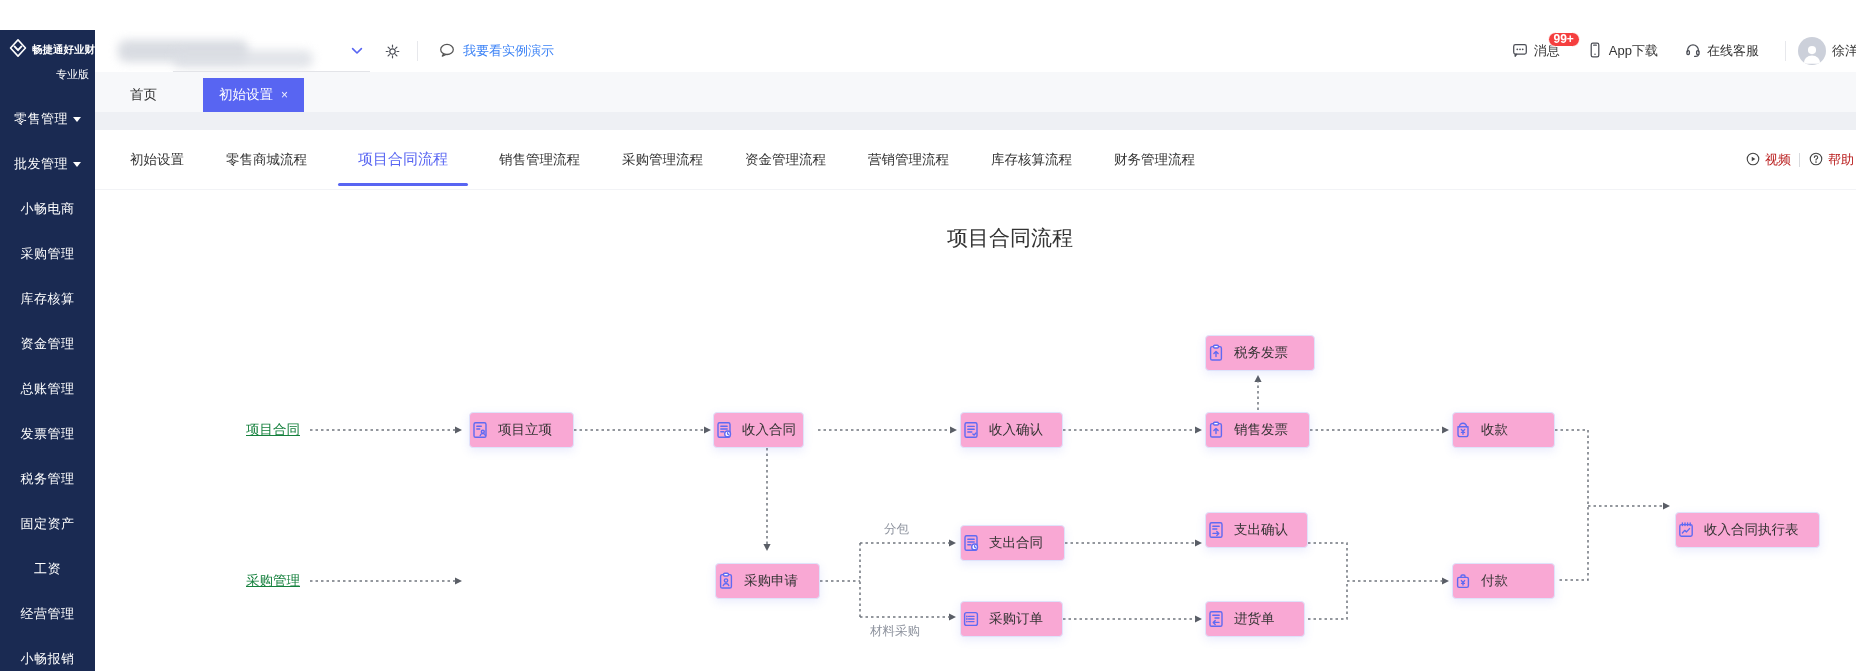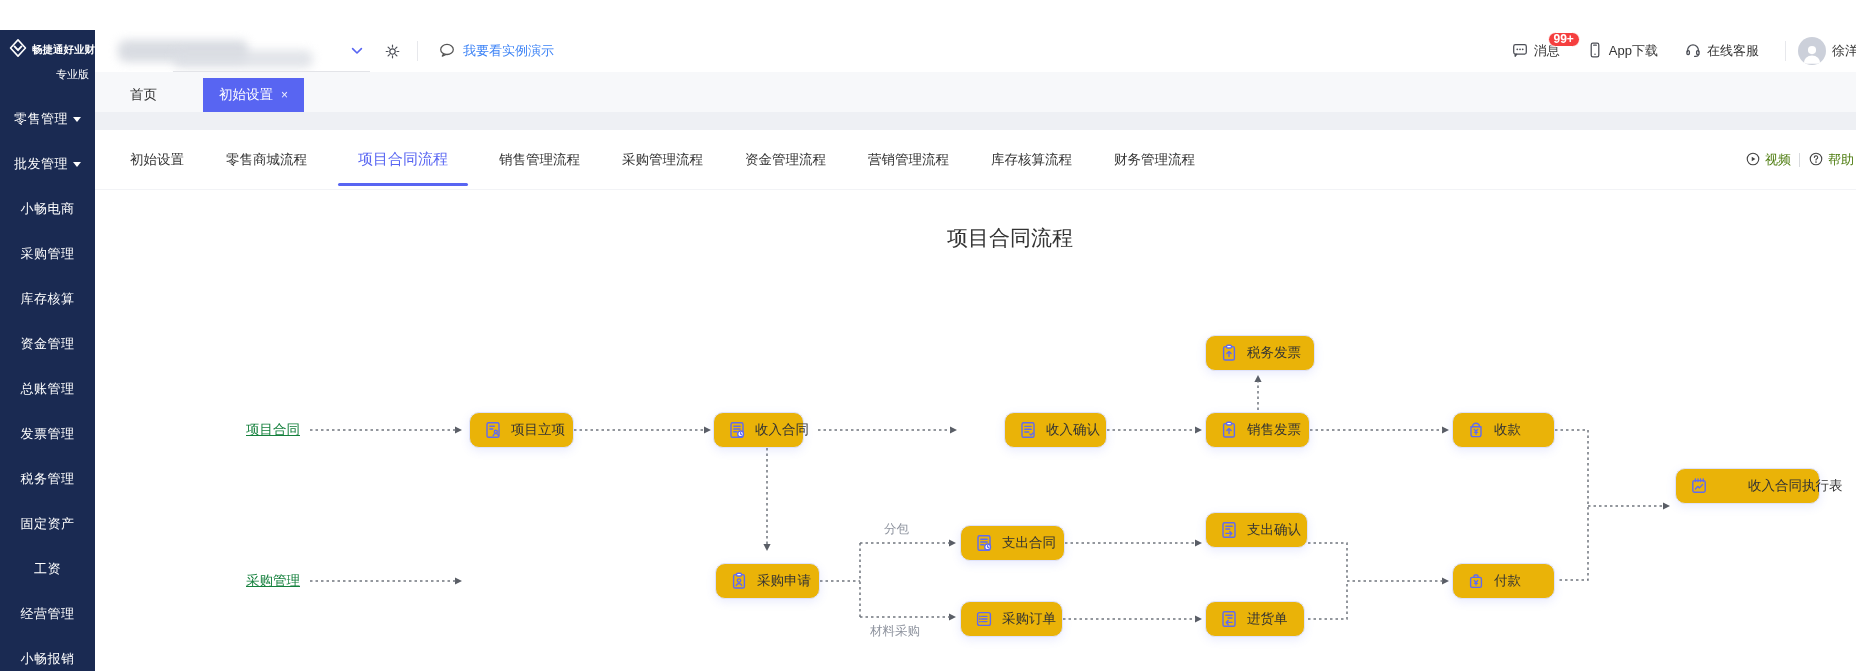--- a/index.html
+++ b/index.html
@@ -33,27 +33,27 @@
   .tab.home{margin-left:17px;}
   .tab.active{background:#5865F2;color:#fff;gap:8px;margin-left:28px;padding:0 16px;}
   .tab-close{font-size:12px;opacity:.9;cursor:pointer;}
   
   .content{position:absolute;left:95px;right:0;top:112px;bottom:0;background:#eef0f4;}
   .panel{position:absolute;left:0;right:0;top:18px;bottom:0;background:#fff;}
   .subtabs{position:absolute;left:0;right:0;top:0;height:60px;display:flex;align-items:center;padding-left:14px;border-bottom:1px solid #f2f3f6;box-sizing:border-box;}
   .subtab{position:relative;font-size:13.5px;color:#333;padding:0 4px;margin:0 17px;cursor:pointer;white-space:nowrap;}
   .subtab.active{color:#5865F2;font-size:15px;margin:0 26px;}
   .subtab.active::after{content:"";position:absolute;left:-16px;right:-16px;bottom:-17px;height:3px;border-radius:2px;background:#5865F2;}
-  .subtab-right{position:absolute;right:2px;top:0;height:60px;display:flex;align-items:center;gap:8px;font-size:13px;color:#4d7c0f;}
+  .subtab-right{position:absolute;right:2px;top:0;height:60px;display:flex;align-items:center;gap:8px;font-size:13px;color:#b91c1c;}
   .sr-item{display:flex;align-items:center;gap:4px;cursor:pointer;white-space:nowrap;}
   .sr-div{width:1px;height:14px;background:#d8dade;}
   
   .flow-title{position:absolute;left:905px;top:224px;width:210px;text-align:center;font-size:21px;color:#333;font-weight:500;z-index:3;}
   .edges{position:absolute;left:0;top:0;width:1856px;height:671px;pointer-events:none;z-index:1;}
-  .node{position:absolute;height:36px;background:#eab308;border:1px solid #dfe3fb;border-radius:10px;display:flex;align-items:center;padding-left:13px;box-sizing:border-box;box-shadow:0 3px 10px rgba(95,106,242,.13);font-size:13.5px;color:#333;cursor:pointer;z-index:2;white-space:nowrap;}
+  .node{position:absolute;height:36px;background:#f9a8d4;border:1px solid #dfe3fb;border-radius:4px;display:flex;align-items:center;box-sizing:border-box;box-shadow:0 3px 10px rgba(95,106,242,.13);font-size:13.5px;color:#333;cursor:pointer;z-index:2;white-space:nowrap;}
   .node .nicon{display:flex;margin-right:8px;}
   .row-label{position:absolute;font-size:13.5px;color:#15803d;z-index:2;white-space:nowrap;text-decoration:underline;}
   .branch-label{position:absolute;font-size:12.5px;color:#8E939E;z-index:2;white-space:nowrap;}
 </style>
 </head>
 <body>
 
 <div class="stage">
 
   <div class="sidebar">
@@ -268,21 +268,21 @@
         <span class="nicon">
           <svg width="20" height="20" viewBox="0 0 20 20" fill="none" stroke="#5F6AF2" stroke-width="1.4" stroke-linecap="round" stroke-linejoin="round">
             <rect x="4" y="2.8" width="12" height="14.5" rx="1.6"></rect>
             <path d="M6.8 6.2h6.4M6.8 9h6.4M6.8 11.8h3"></path>
             <circle cx="13.6" cy="13.9" r="2.9" fill="#fff"></circle>
             <path d="M13.6 12.7v1.3l1 .6"></path>
           </svg>
         </span>
         <span>收入合同</span>
       </div>
-      <div class="node" style="left: 1004px; top: 412px; width: 103px;">
+      <div class="node" style="left: 960px; top: 412px; width: 103px;">
         <span class="nicon">
           <svg width="20" height="20" viewBox="0 0 20 20" fill="none" stroke="#5F6AF2" stroke-width="1.4" stroke-linecap="round" stroke-linejoin="round">
             <rect x="4" y="2.8" width="12" height="14.5" rx="1.6"></rect>
             <path d="M6.8 6.4h6.4M6.8 9.2h6.4M6.8 12h4M11.9 13.9l1.2 1.2 1.9-2"></path>
           </svg>
         </span>
         <span>收入确认</span>
       </div>
       <div class="node" style="left: 1205px; top: 412px; width: 105px;">
         <span class="nicon">
@@ -307,21 +307,21 @@
       <div class="node" style="left: 1452px; top: 412px; width: 103px;">
         <span class="nicon">
           <svg width="20" height="20" viewBox="0 0 20 20" fill="none" stroke="#5F6AF2" stroke-width="1.4" stroke-linecap="round" stroke-linejoin="round">
             <path d="M5 6.8h10v7.6a2.2 2.2 0 0 1-2.2 2.2H7.2A2.2 2.2 0 0 1 5 14.4z"></path>
             <path d="M6.4 6.8a3.6 3.6 0 0 1 7.2 0"></path>
             <path d="M8.3 9.4l1.7 2 1.7-2M10 11.4v2.8M8.5 12.4h3"></path>
           </svg>
         </span>
         <span>收款</span>
       </div>
-      <div class="node" style="left: 1675px; top: 468px; width: 145px; gap: 31px;">
+      <div class="node" style="left: 1675px; top: 512px; width: 145px;">
         <span class="nicon">
           <svg width="20" height="20" viewBox="0 0 20 20" fill="none" stroke="#5F6AF2" stroke-width="1.4" stroke-linecap="round" stroke-linejoin="round">
             <rect x="3.8" y="4.6" width="12.4" height="11.6" rx="1.6"></rect>
             <path d="M6.4 3v2.6M9 3v2.6M11.6 3v2.6M14.2 3v2.6"></path>
             <path d="M6.4 13l2.3-2.6 1.8 1.5 3-3.3"></path>
           </svg>
         </span>
         <span>收入合同执行表</span>
       </div>
       <div class="node" style="left: 715px; top: 563px; width: 105px;">

